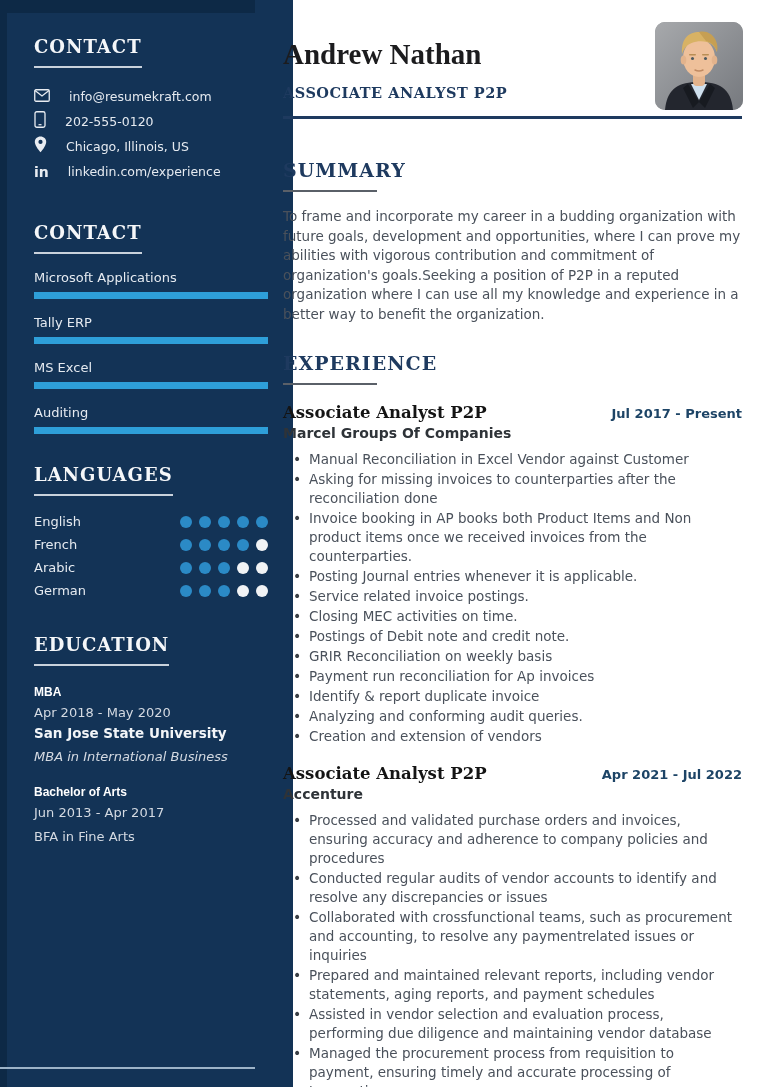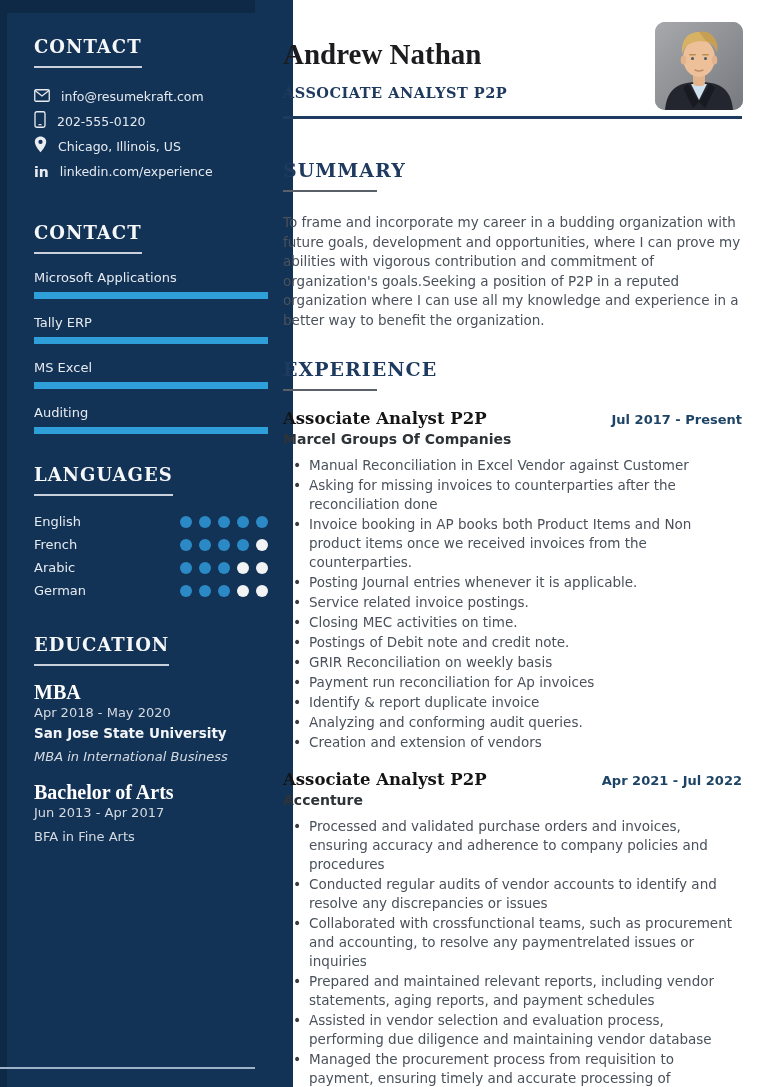--- a/index.html
+++ b/index.html
@@ -17,39 +17,39 @@
   }
   .sidebar-topstrip { position:absolute; top:0; left:0; width:255px; height:13px; background:#0D2946; }
   .sidebar-leftstrip { position:absolute; top:0; left:0; width:7px; height:1087px; background:#0D2946; }
   .sidebar-bottomline { position:absolute; bottom:18px; left:0; width:255px; height:2px; background:#9DB3C7; }
   .side-heading {
     display:inline-block; font-family:"DejaVu Serif","Liberation Serif",serif;
     font-weight:bold; font-size:18px; letter-spacing:1px; color:#F5F7F9;
     border-bottom:2px solid #C9D2DC; padding-bottom:9px;
   }
   .contact-list { margin-top:16px; }
-  .contact-row { display:flex; align-items:center; gap:11px; height:25px; }
+  .contact-row { display:flex; align-items:center; gap:19px; height:25px; }
   .contact-row svg { flex:0 0 auto; }
   .contact-text { font-size:12.5px; color:#E5EAF0; white-space:nowrap; }
   .skills { margin-top:38px; }
   .skill-item { margin-bottom:16px; }
   .skill-name { font-size:13px; color:#E5EAF0; margin-bottom:7px; }
   .skill-track { width:100%; height:7px; background:rgba(255,255,255,0.08); }
   .skill-fill { height:7px; background:#2E9FD9; }
   .langs { margin-top:30px; }
   .lang-rows { margin-top:14px; }
   .lang-row { display:flex; align-items:center; justify-content:space-between; height:23px; }
   .lang-name { font-size:13px; color:#E5EAF0; }
   .dots { display:flex; gap:7px; }
   .dot { width:12px; height:12px; border-radius:50%; background:#2B8AC6; }
   .dot.empty { background:#F1F3F5; }
   .edu { margin-top:32px; }
   .edu-entries { margin-top:16px; }
   .edu-entry { margin-bottom:15px; }
-  .edu-degree { font-family:Liberation Serif, serif; font-weight:bold; font-size:20px; color:#FFFFFF; line-height:21px; }
+  .edu-degree { font-family:Liberation Sans, sans-serif; font-weight:bold; font-size:12px; color:#FFFFFF; line-height:21px; }
   .edu-dates { font-size:13px; color:#D4DAE2; line-height:20px; }
   .edu-school { font-size:13.5px; font-weight:bold; color:#F2F5F8; line-height:20px; }
   .edu-field { font-size:13px; color:#D4DAE2; line-height:20px; margin-top:4px; }
   .edu-entry:nth-child(1) .edu-field { font-style:italic; }
   
   .main { position:absolute; left:255px; top:0; width:513px; height:1087px; padding:30px 26px 0 28px; }
   .name {
     font-family:Liberation Serif, serif; font-weight:bold;
     font-size:29px; color:#1C1C1E; line-height:36px; margin-top:6px;
   }
@@ -61,21 +61,21 @@
     position:absolute; top:22px; right:25px; width:88px; height:88px;
     border-radius:10px; overflow:hidden; background:#8d9094;
   }
   .header-rule { width:100%; height:3px; background:#1E3A5F; margin-top:15px; }
   .section-heading {
     font-family:"DejaVu Serif","Liberation Serif",serif; font-weight:bold;
     font-size:19px; letter-spacing:1px; color:#1E3A5F;
   }
   .rule-sm { width:94px; height:2px; background:#5A6068; margin-top:9px; }
   .summary-section { margin-top:40px; }
-  .summary-text { margin-top:21px; font-size:13.5px; color:#4A515B; line-height:19.5px; }
+  .summary-text { margin-top:15px; font-size:13.5px; color:#4A515B; line-height:19.5px; }
   .experience-section { margin-top:28px; }
   .job { margin-top:18px; }
   .job-header { display:flex; justify-content:space-between; align-items:baseline; }
   .job-title { font-family:"DejaVu Serif","Liberation Serif",serif; font-weight:bold; font-size:16.5px; color:#141414; }
   .job-dates { font-size:13px; font-weight:bold; color:#1D4466; white-space:nowrap; }
   .job-company { font-size:14px; font-weight:bold; color:#2E3338; margin-top:3px; }
   .bullets { margin-top:9px; list-style:none; }
   .bullets li {
     position:relative; padding-left:26px; font-size:13.5px; color:#4A515B;
     line-height:19px; margin-bottom:1px;

